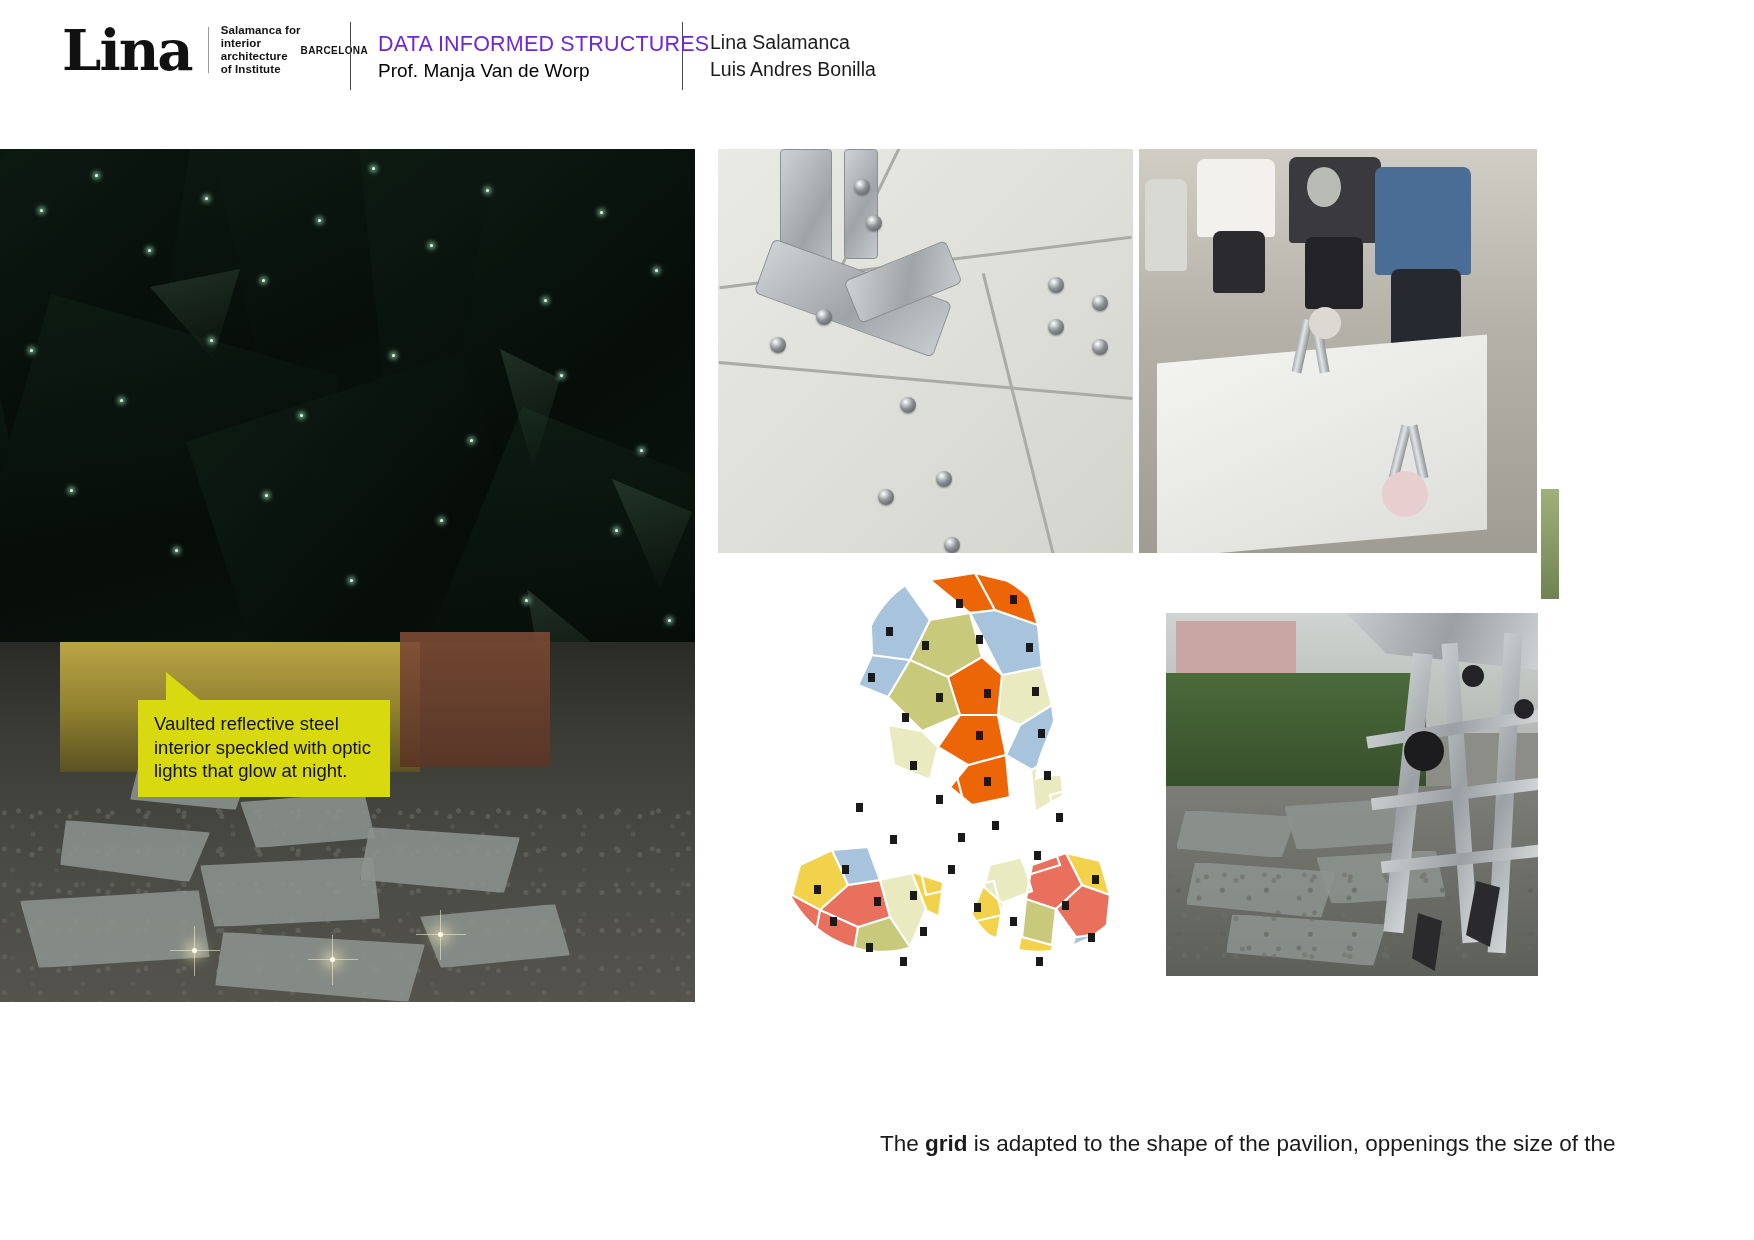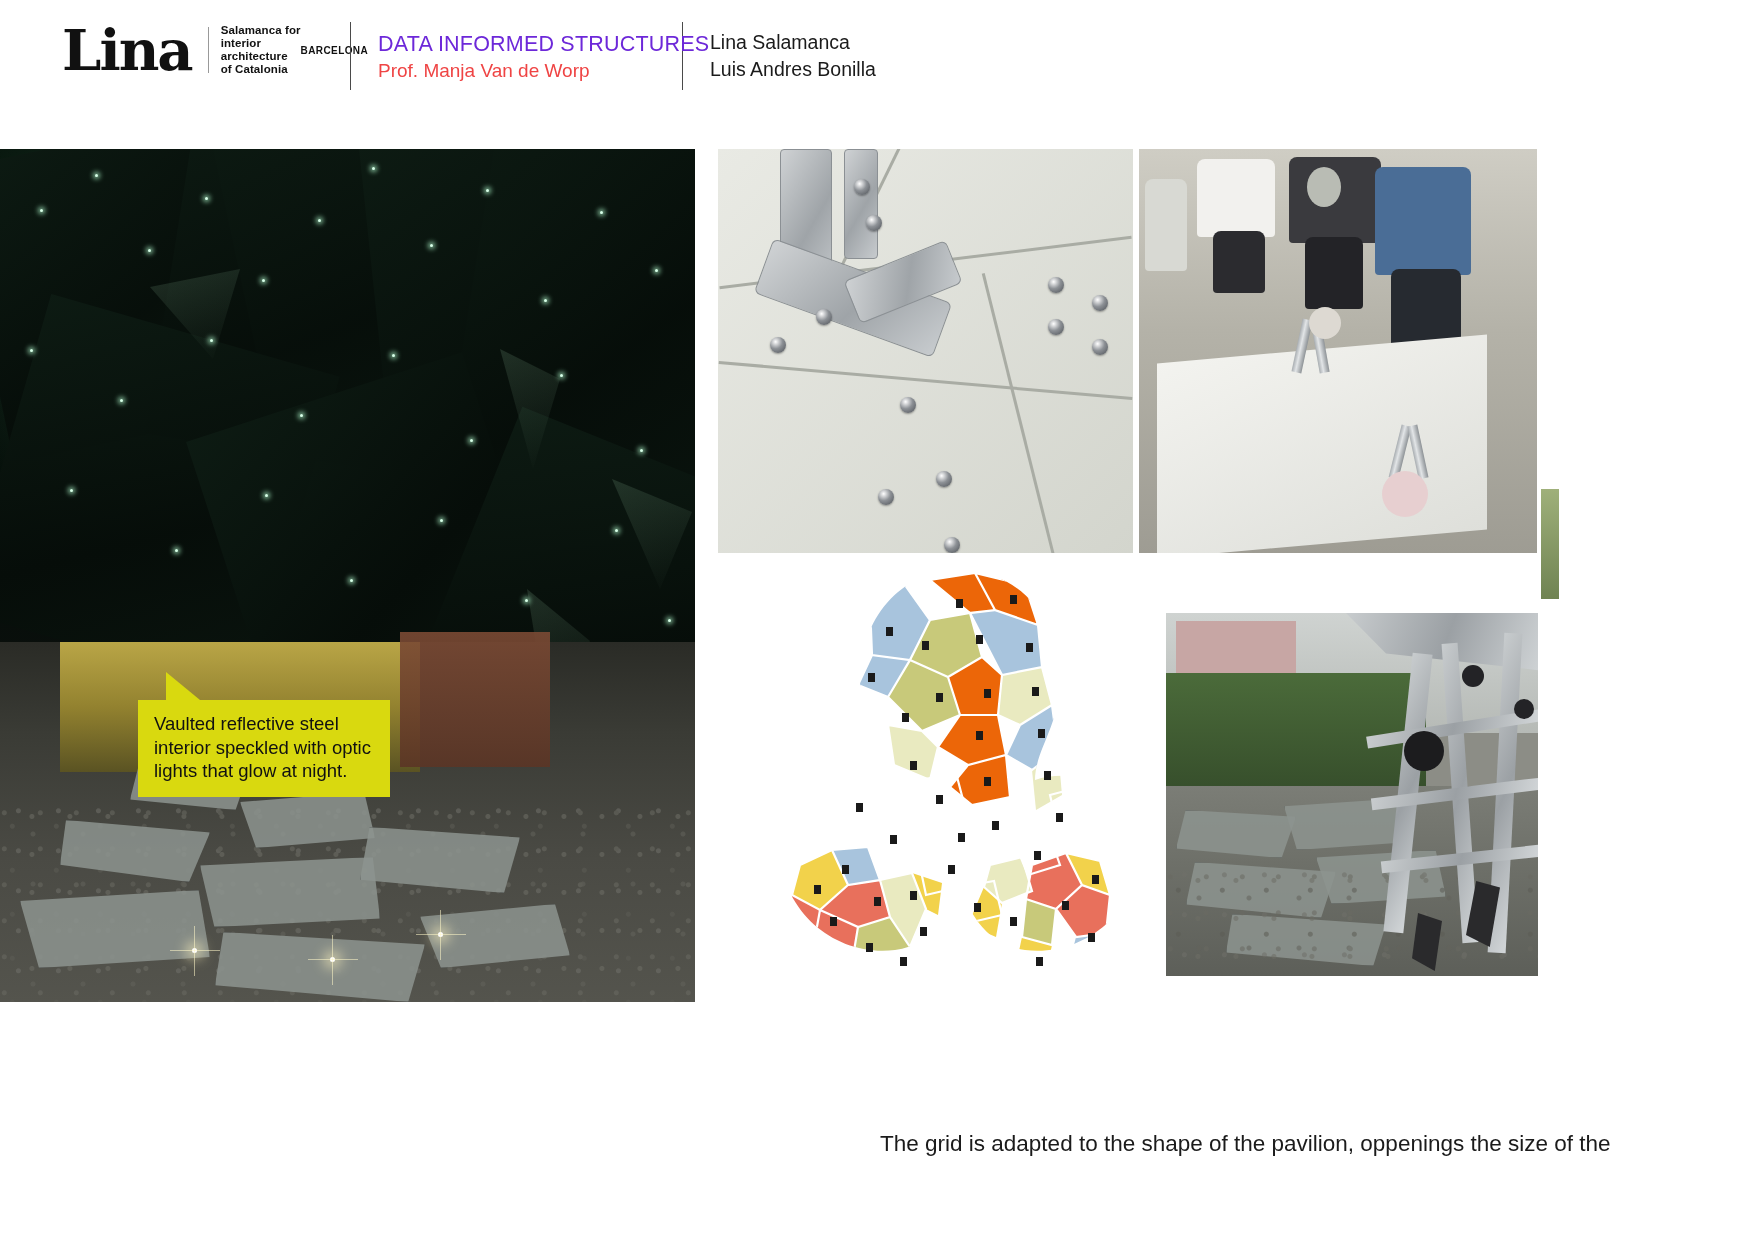--- a/index.html
+++ b/index.html
@@ -31,21 +31,21 @@
   }
   .vline { position: absolute; width: 1px; background: #4a4a4a; }
   .vline.v1 { left: 350px; top: 22px; height: 68px; }
   .vline.v2 { left: 682px; top: 22px; height: 68px; }
   .hdr-title {
     position: absolute; left: 378px; top: 32px;
     font-size: 21.5px; color: #6d28d9; letter-spacing: 0.2px;
   }
   .hdr-sub {
     position: absolute; left: 378px; top: 60px;
-    font-size: 19px; color: #ef4444;
+    font-size: 19px; color: #000000;
   }
   .hdr-name1 {
     position: absolute; left: 710px; top: 31px;
     font-size: 19.5px; color: #1b1b1b;
   }
   .hdr-name2 {
     position: absolute; left: 710px; top: 58px;
     font-size: 19.5px; color: #1b1b1b;
   }
 
@@ -167,21 +167,21 @@
   }
   .callout .tail {
     position: absolute; width: 0; height: 0;
   }
   .c-vault { left: 138px; top: 551px; width: 252px; font-size: 18.5px; }
   .c-vault .tail {
     left: 28px; top: -28px;
     border-left: 0 solid transparent; border-right: 34px solid transparent;
     border-bottom: 28px solid #d9d90f;
   }
-  .b { font-weight: 400; }
+  .b { font-weight: 700; }
 
   
   .caption {
     position: absolute; left: 880px; top: 1128px; width: 830px;
     font-size: 22.5px; color: #1b1b1b; line-height: 1.38;
   }
   .caption .l1 { display: block; text-align: left; }
   .caption .l2 { display: block; text-align: center; }
 </style>
 </head>
@@ -190,21 +190,21 @@
 <div class="page">
 
   <div class="header">
     <div class="logo-wrap">
       <div class="logo-mark">Lina</div>
       <div class="logo-div"></div>
       <div class="logo-sub">
         <div>Salamanca for</div>
         <div>interior</div>
         <div>architecture</div>
-        <div>of Catalonia</div>
+        <div>of Institute</div>
       </div>
       <div class="logo-city">BARCELONA</div>
     </div>
 
     <div class="vline v1"></div>
     <div class="vline v2"></div>
 
     <div class="hdr-title">DATA INFORMED STRUCTURES</div>
     <div class="hdr-sub">Prof. Manja Van de Worp</div>
     <div class="hdr-name1">Lina Salamanca</div>

